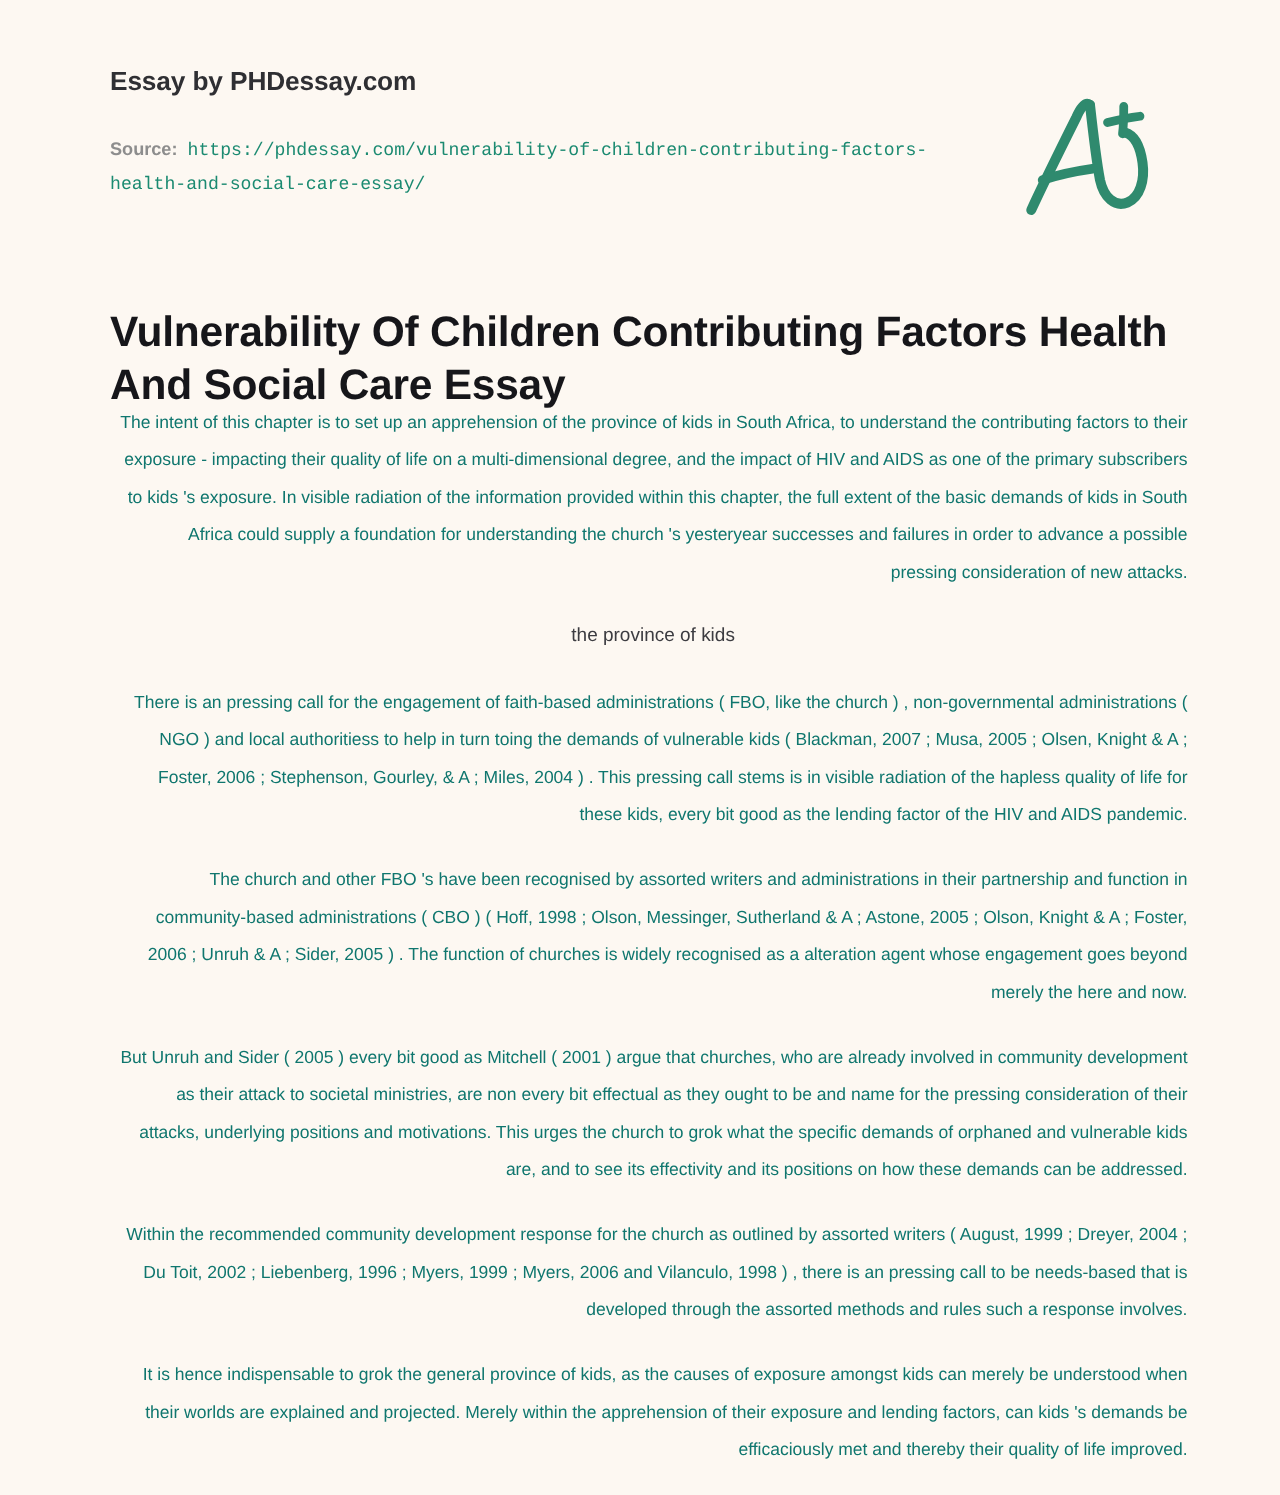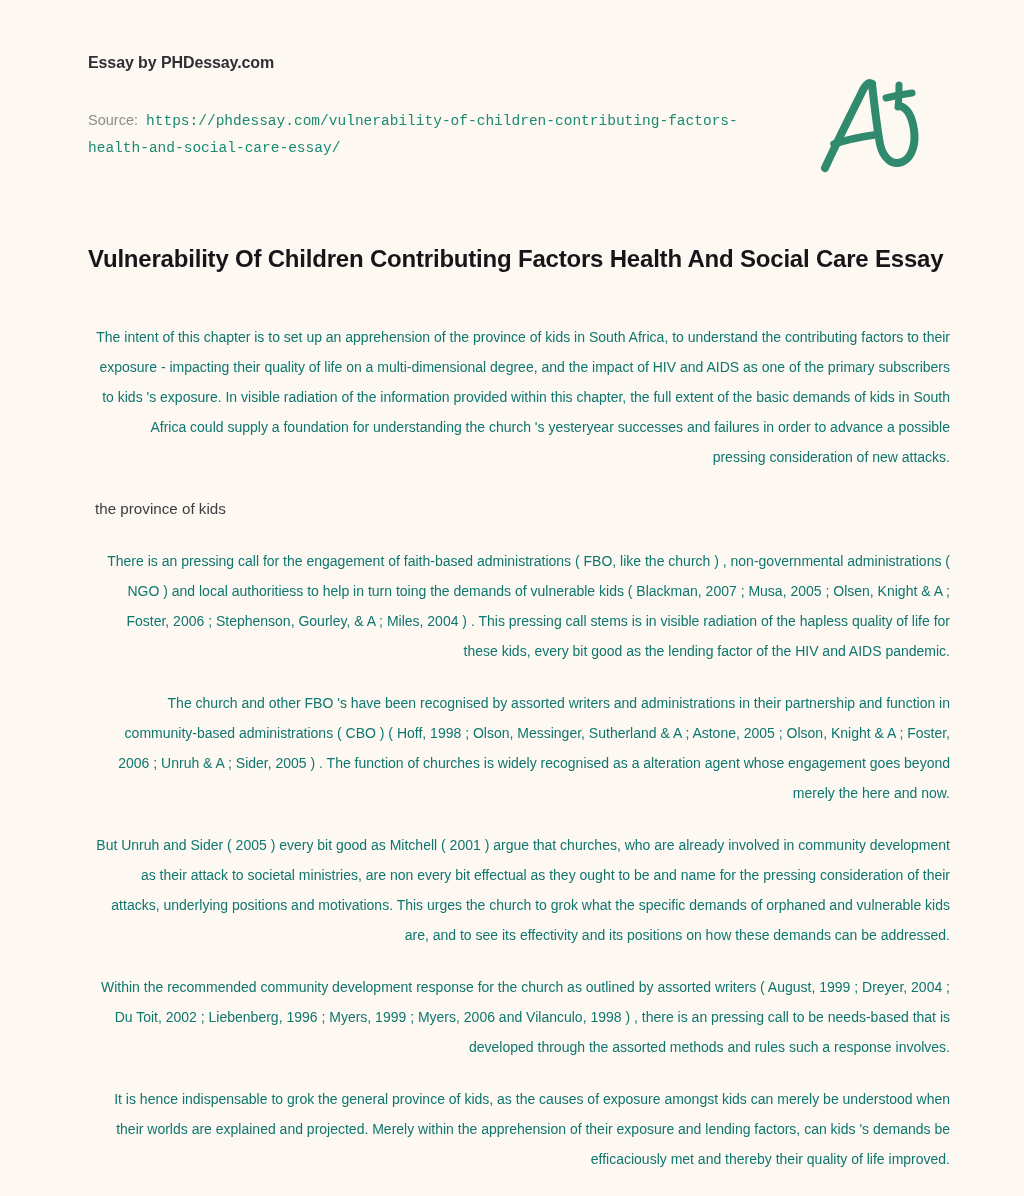--- a/index.html
+++ b/index.html
@@ -30,39 +30,40 @@
     left: 0;
     top: 0;
     width: 1024px;
     height: 200px;
   }
 
   .brand-line {
     position: absolute;
     left: 88px;
     top: 54px;
-    font-size: 16px;
+    font-size: 21px;
     font-weight: bold;
     color: #2f2f33;
     letter-spacing: -0.1px;
     white-space: nowrap;
   }
 
   .source-block {
     position: absolute;
     left: 88px;
     top: 107px;
     width: 680px;
     font-size: 14.5px;
     line-height: 26px;
     color: #8d8d8d;
     word-break: break-word;
   }
   .source-label {
     color: #8d8d8d;
+    font-weight: bold;
   }
   .source-url {
     color: #1b8a71;
     text-decoration: none;
     font-family: Liberation Mono, monospace;
   }
 
   
   .logo {
     position: absolute;
@@ -76,21 +77,21 @@
     width: 120px;
     height: 104px;
   }
 
   
   .title {
     position: absolute;
     left: 88px;
     top: 222px;
     width: 860px;
-    font-size: 24px;
+    font-size: 34px;
     line-height: 42px;
     font-weight: bold;
     color: #16161a;
     letter-spacing: -0.2px;
   }
 
   
   .article {
     position: absolute;
     left: 95px;
@@ -106,20 +107,21 @@
   }
   .para:last-child {
     margin-bottom: 12px;
   }
   .subhead {
     font-size: 15.2px;
     line-height: 30px;
     color: #3c3c41;
     margin: 0 0 22px 0;
     font-weight: normal;
+    text-align: center;
   }
 </style>
 </head>
 <body>
 
 <div class="page">
 
   <div class="header">
 
     <div class="brand-line">Essay by PHDessay.com</div>

